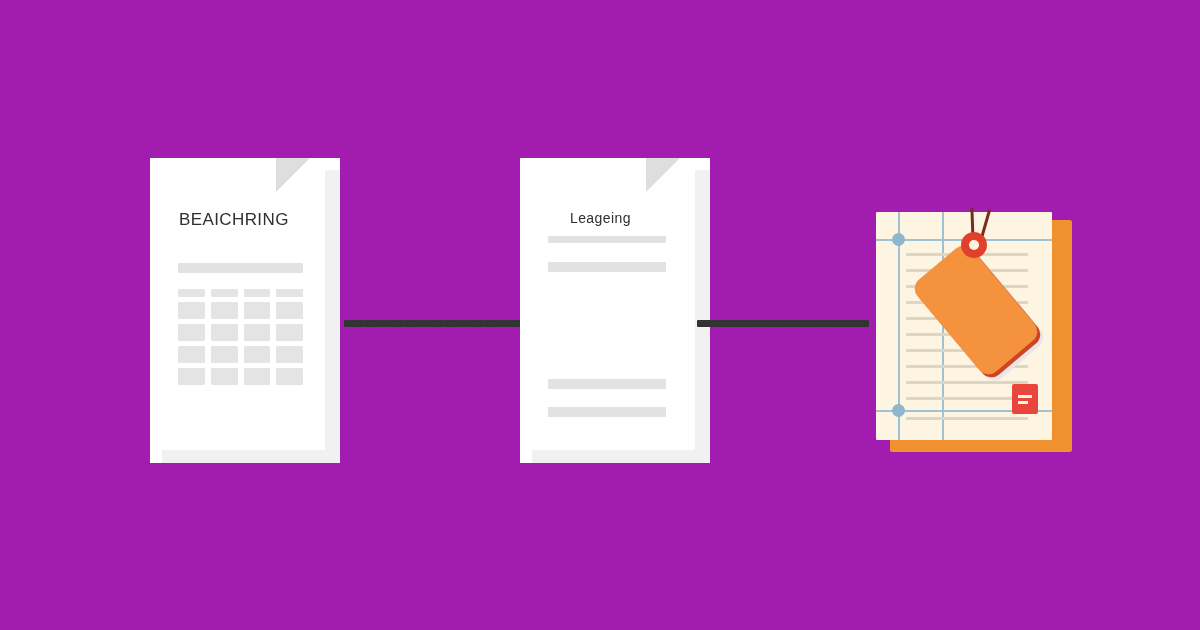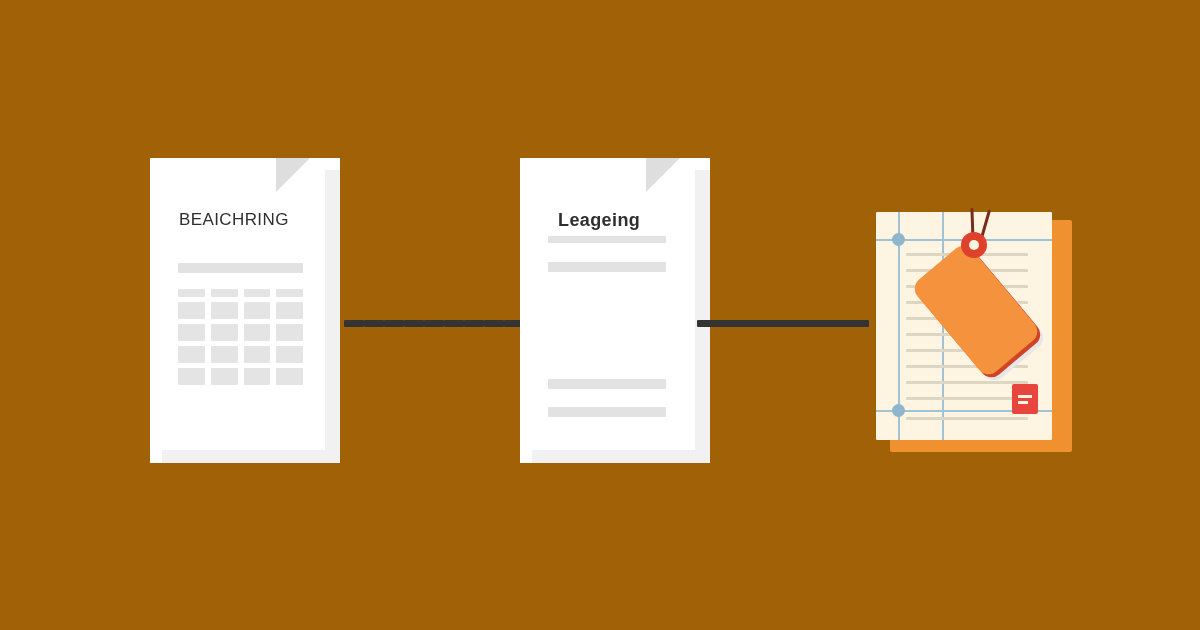--- a/index.html
+++ b/index.html
@@ -10,21 +10,21 @@
     width: 1200px;
     height: 630px;
     background: #fdfdfd;
     font-family: "Liberation Sans", sans-serif;
     overflow: hidden;
     position: relative;
   }
   #scene {
     position: absolute;
     inset: 0;
-    background: #a16207;
+    background: #a21caf;
   }
 
   
   .doc {
     position: absolute;
     background: #ffffff;
   }
   .doc-shadow {
     position: absolute;
     background: #f2f2f2;
@@ -74,23 +74,23 @@
   #doc-two { left: 520px; top: 158px; width: 190px; height: 305px; }
   #doc-two .doc-shadow { left: 12px; top: 12px; width: 178px; height: 293px; background:#f1f1f1; }
   #doc-two .doc-sheet  { left: 0;  top: 0;  width: 175px; height: 292px; }
   #doc-two .fold-tri {
     position:absolute; right:15px; top:0; width:0; height:0;
     border-style: solid;
     border-width: 34px 34px 0 0;
     border-color: #dedede transparent transparent transparent;
   }
   #doc-two .doc-title {
-    left: 38px; top: 52px;
-    font-size: 18px;
-    font-weight: 700;
+    left: 50px; top: 52px;
+    font-size: 14px;
+    font-weight: 400;
   }
   #doc-two .title-rule { left: 28px; top: 78px; width: 118px; height: 7px; background:#e2e2e2; }
   #doc-two .sub-bar    { left: 28px; top: 104px; width: 118px; height: 10px; }
 
   .check-list { position: absolute; left: 28px; top: 131px; width: 125px; }
   .check-item {
     position: relative;
     height: 20px;
     margin-bottom: 8px;
     display: flex;

